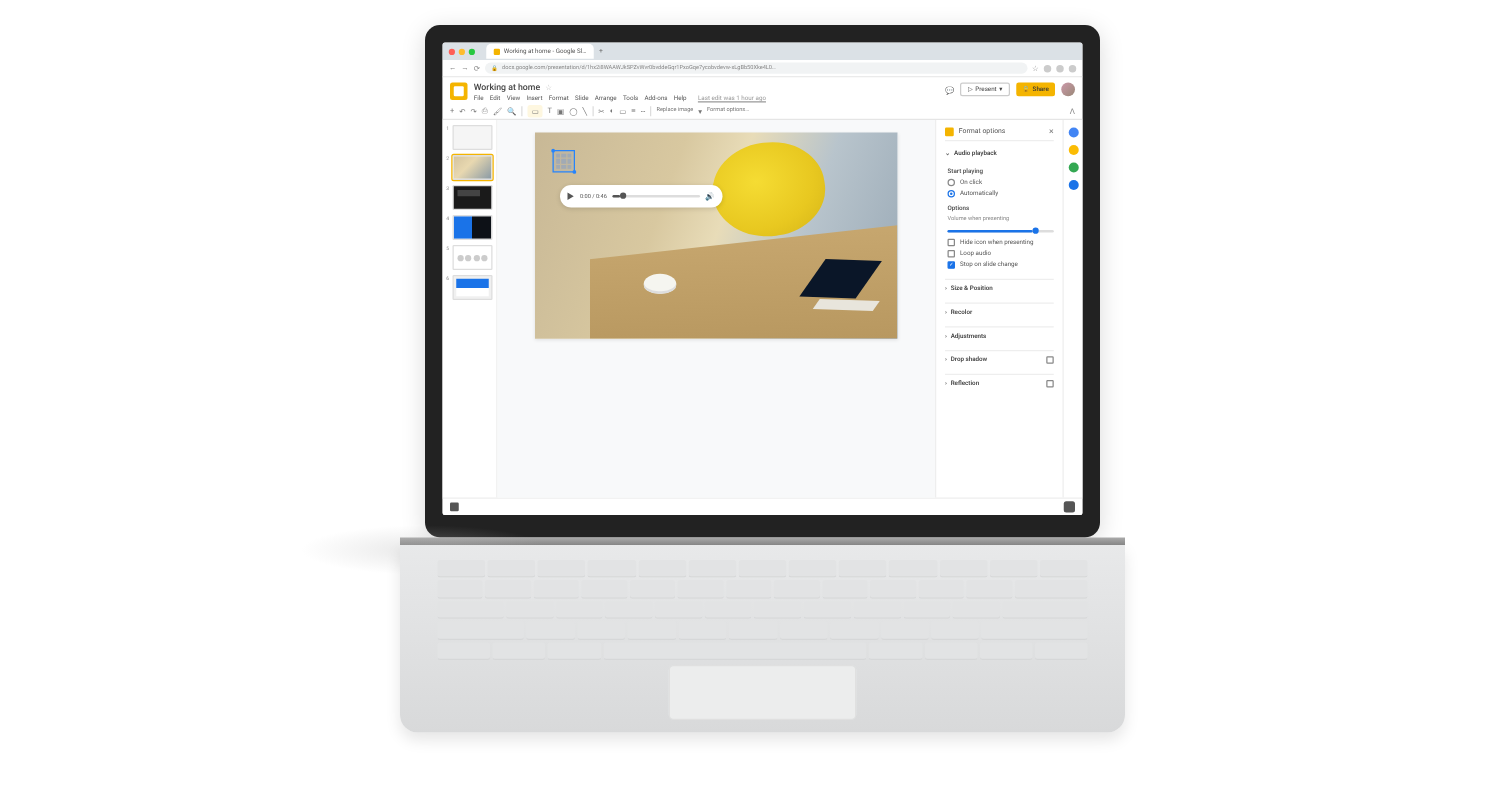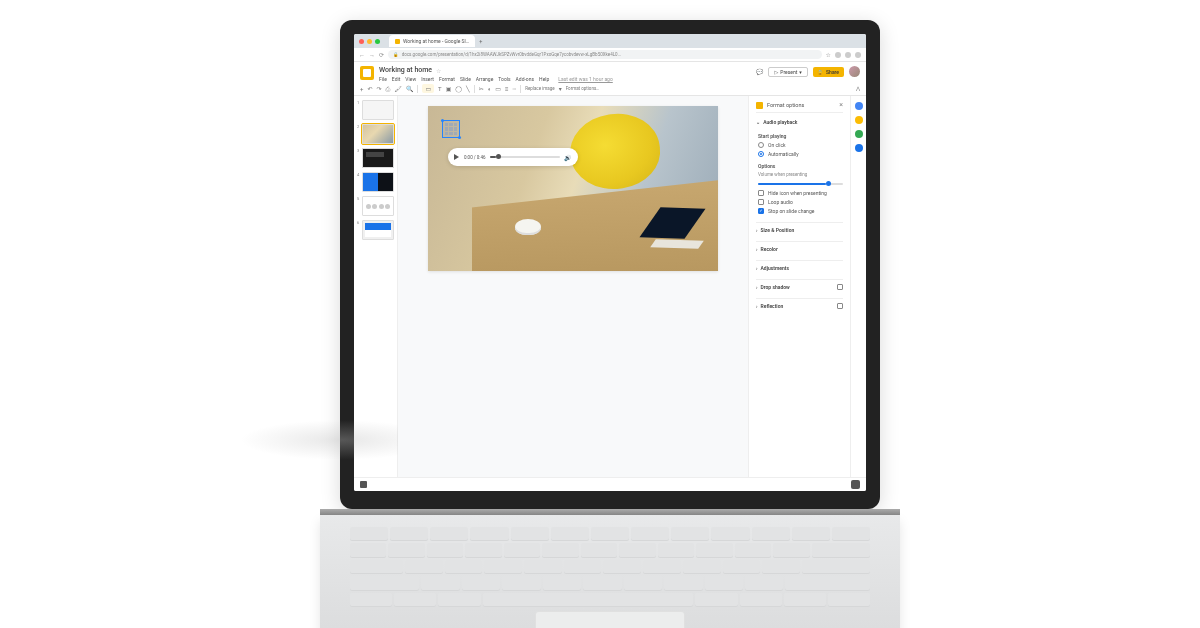--- a/index.html
+++ b/index.html
@@ -1,21 +1,21 @@
 <!DOCTYPE html>
 <html><head>
 <meta charset="utf-8">
 <style>
   * { box-sizing: border-box; margin: 0; padding: 0; font-family: -apple-system, BlinkMacSystemFont, 'Segoe UI', Roboto, Arial, sans-serif; }
   body { width: 1200px; height: 628px; background: #fff; position: relative; overflow: hidden; }
 
   
   .laptop { position: absolute; left: 340px; top: 20px; width: 540px; }
   .screen-frame { background: #222; border-radius: 12px; padding: 14px 14px 18px 14px; box-shadow: 0 4px 20px rgba(0,0,0,.15); }
-  .screen { background: #fff; border-radius: 2px; width: 512px; height: 457px; overflow: hidden; font-size: 5.5px; color: #444; display: flex; flex-direction: column; }
+  .screen { background: #fff; border-radius: 2px; width: 512px; height: 378px; overflow: hidden; font-size: 5.5px; color: #444; display: flex; flex-direction: column; }
   .hinge { height: 6px; background: linear-gradient(#aaa,#888); margin: 0 -20px; }
   .keyboard-shadow { position:absolute; left:-100px; top:400px; width:200px; height:40px; background: radial-gradient(ellipse at center,#bbb 0%,transparent 70%); opacity:.35; }
   .keyboard { background: linear-gradient(#e8e9ea,#d8d9da); border-radius: 0 0 14px 14px; height: 150px; margin: 0 -20px; box-shadow: 0 6px 12px rgba(0,0,0,.1); position:relative; }
   .keys { position:absolute; top:12px; left:30px; right:30px; height:80px; display:flex; flex-direction:column; gap:2px; }
   .krow { display:flex; gap:2px; flex:1; }
   .key { background:#e2e3e4; flex:1; border-radius:2px; box-shadow: inset 0 -1px 0 rgba(0,0,0,.05); }
   .trackpad { position:absolute; bottom:10px; left:50%; transform:translateX(-50%); width:150px; height:44px; background:#eceded; border-radius:4px; box-shadow: inset 0 0 0 1px rgba(0,0,0,.05); }
 
   
   .chrome-tabs { height: 14px; background: #dbe1e6; display: flex; align-items: center; }

